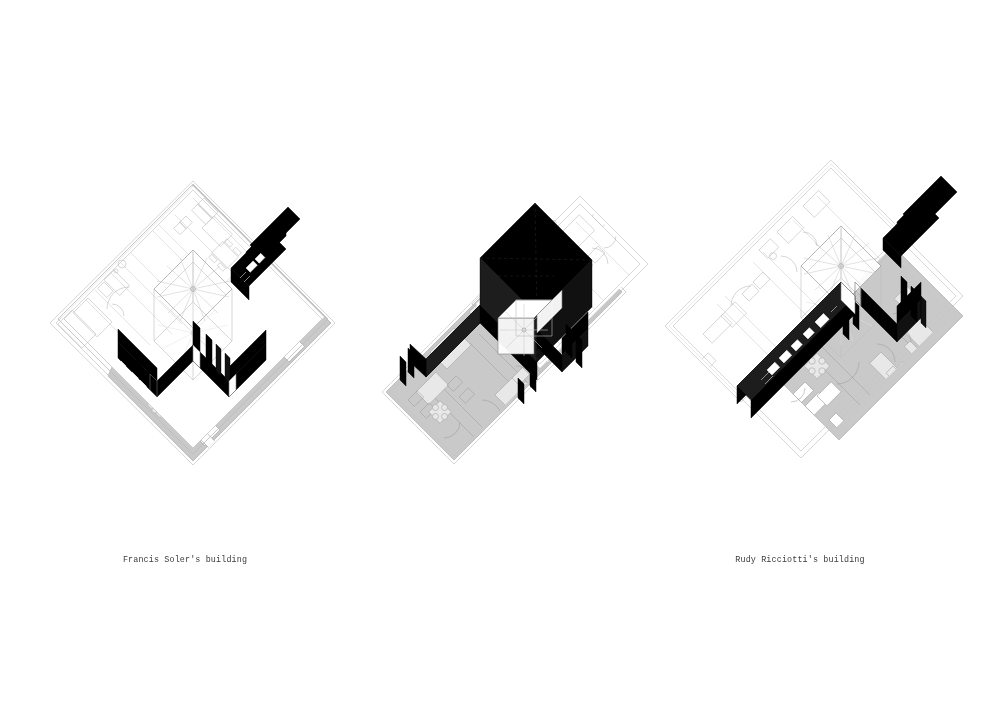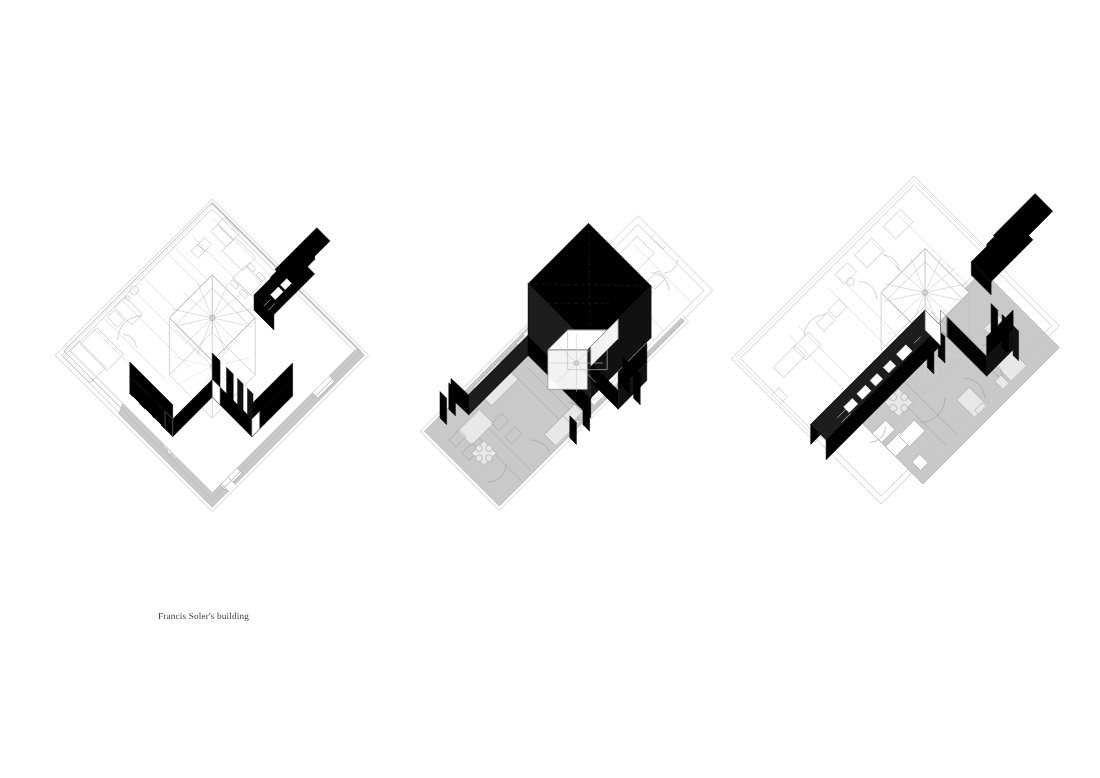--- a/index.html
+++ b/index.html
@@ -45,21 +45,21 @@
   }
   .caption {
     position: absolute;
     top: 0;
     text-align: center;
     font-size: 8.4px;
     line-height: 13px;
     letter-spacing: 0.15px;
     color: #3b3b3b;
     white-space: nowrap;
-    font-family: Liberation Serif, serif;
+    font-family: Liberation Mono, monospace;
   }
   #caption-1 { left:  35px; width: 300px; }
   #caption-2 { left: 350px; width: 300px; }
   #caption-3 { left: 650px; width: 300px; }
 
   
   .slab-white   { fill: #ffffff; stroke: #b9b9b9; stroke-width: 0.7; }
   .slab-gray    { fill: #c9c9c9; stroke: #b0b0b0; stroke-width: 0.7; }
   .slab-outline { fill: none;    stroke: #c4c4c4; stroke-width: 0.7; }
   .wall-black   { fill: #000000; stroke: #000000; stroke-width: 0.5; }
@@ -550,15 +550,16 @@
 
       <g>
         <polygon class="wall-white" points="196,282 210,296 210,314 196,300"></polygon>
         <polygon class="line-dark" points="216,288 216,306 210,300 210,282"></polygon>
       </g>
     </svg>
   </div>
 
   <div class="caption-row">
     <div class="caption" id="caption-1">Francis Soler's building</div>
+    <div class="caption" id="caption-3">Rudy Ricciotti's building</div>
   </div>
 
 </div>
 
 </body></html>

